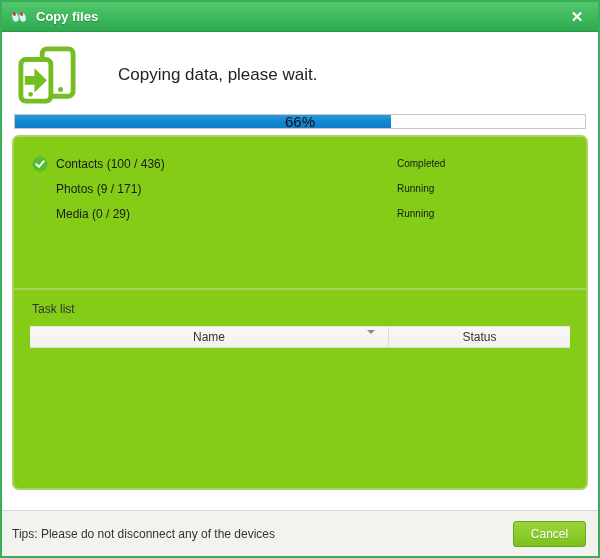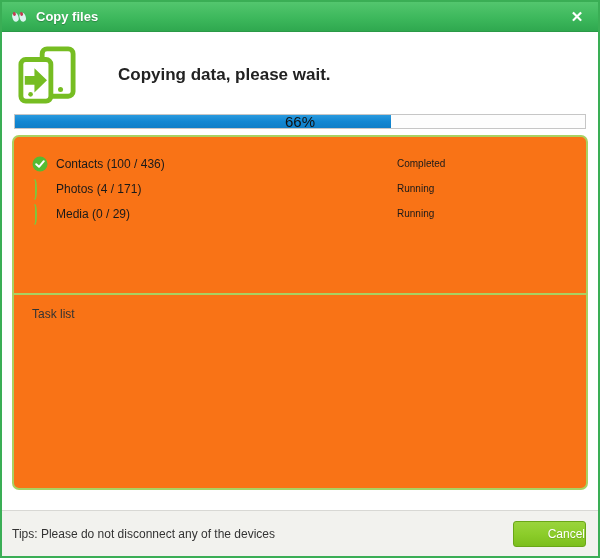--- a/index.html
+++ b/index.html
@@ -30,21 +30,21 @@
   }
   .close-btn {
     position:absolute; right:4px; top:0; width:34px; height:30px;
     display:flex; align-items:center; justify-content:center;
     color:#fff; font-size:15px; font-weight:bold; cursor:pointer;
   }
 
   
   .copy-header { display:flex; align-items:center; padding:14px 12px 6px 16px; }
   .device-icon { width:58px; height:58px; flex:0 0 auto; }
-  .copy-message { font-size:17px; color:#222; margin-left:42px;font-weight:bold; }
+  .copy-message { font-size:17px; color:#222; margin-left:42px; }
 
   
   .progress-wrap { padding:4px 12px 0 12px; }
   .progress-bar {
     position:relative; height:15px;
     background:#fdfdfd;
     border:1px solid #c6c6c6;
   }
   .progress-fill {
     position:absolute; left:0; top:0; bottom:0;
@@ -53,21 +53,21 @@
   .progress-label {
     position:absolute; left:0; right:0; top:0; bottom:0;
     display:flex; align-items:center; justify-content:center;
     font-size:15px; color:#111; line-height:13px;
   }
 
   
   .panel {
     position:absolute; left:10px; right:10px; top:133px; bottom:66px;
     border:2px solid #a9d162; border-radius:7px;
-    background:#f97316;
+    background:#84cc16;
     display:flex; flex-direction:column;
   }
   .panel-top { height:156px; padding:14px 18px 0 18px; }
   .panel-divider { height:0; border-top:2px solid #a9d162; }
   .panel-bottom { flex:1; padding:10px 16px 0 16px; }
 
   .task-row { display:flex; align-items:center; height:25px; }
   .task-icon { width:16px; height:16px; margin-right:8px; flex:0 0 auto; }
   .spinner-ring {
     width:13px; height:13px; border-radius:50%;
@@ -112,21 +112,21 @@
     display:flex; align-items:center; justify-content:space-between;
     padding:0 12px 0 10px;
     gap:27px;
   }
   .tips { font-size:12px; color:#333; line-height:16px; }
   .cancel-btn {
     width:73px; height:26px;
     background:linear-gradient(to bottom,#9ad43c 0%, #8ccd2a 50%, #7cbf1d 100%);
     border:1px solid #6aa717; border-radius:3px;
     color:#fff; font-size:12px;
-    display:flex; align-items:center; justify-content:flex-end;
+    display:flex; align-items:center; justify-content:center;
     cursor:pointer;
     text-shadow:0 1px 1px rgba(0,0,0,0.15);
   }
 </style>
 </head>
 <body>
 
 <div class="window">
 
   <div class="titlebar">
@@ -170,36 +170,47 @@
         <svg class="task-icon" viewBox="0 0 16 16">
           <circle cx="8" cy="8" r="7.5" fill="#55bb33"></circle>
           <path d="M4.2 8.2 L7 10.8 L11.8 5.2" fill="none" stroke="#fff" stroke-width="2" stroke-linecap="round" stroke-linejoin="round"></path>
         </svg>
         <span class="task-label">Contacts (100 / 436)</span>
         <span class="task-status">Completed</span>
       </div>
 
       <div class="task-row">
         <span class="task-icon"><span class="spinner-ring"></span></span>
-        <span class="task-label">Photos (4 / 171)</span>
+        <span class="task-label">Photos (9 / 171)</span>
         <span class="task-status">Running</span>
       </div>
 
       <div class="task-row">
         <span class="task-icon"><span class="spinner-ring"></span></span>
         <span class="task-label">Media (0 / 29)</span>
         <span class="task-status">Running</span>
       </div>
 
     </div>
 
     <div class="panel-divider"></div>
 
     <div class="panel-bottom">
       <div class="tasklist-title">Task list</div>
+      <div class="table-header">
+        <div class="col-name">
+          <span>Name</span>
+          <span class="sort-icon">
+            <span class="bar"></span><span class="tri"></span>
+          </span>
+        </div>
+        <div class="col-status">
+          <span>Status</span>
+        </div>
+      </div>
       <div class="table-body"></div>
     </div>
 
   </div>
 
   <div class="footer">
     <div class="tips">
       <div>Tips: Please do not disconnect any of the devices</div>
     </div>
     <div class="cancel-btn">

